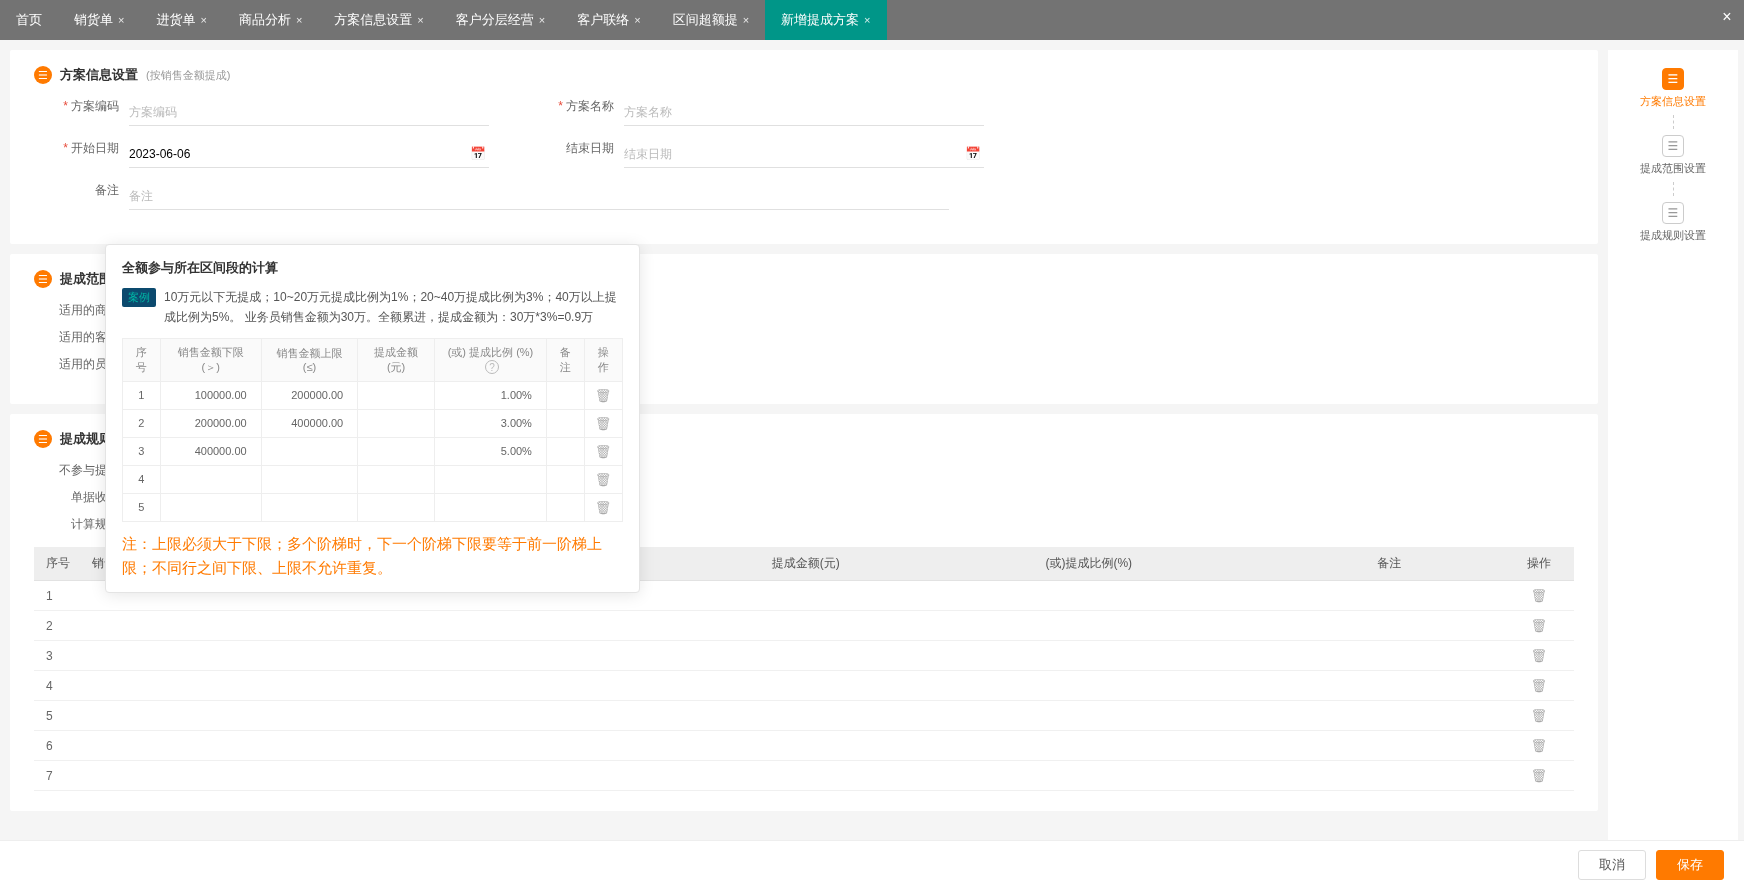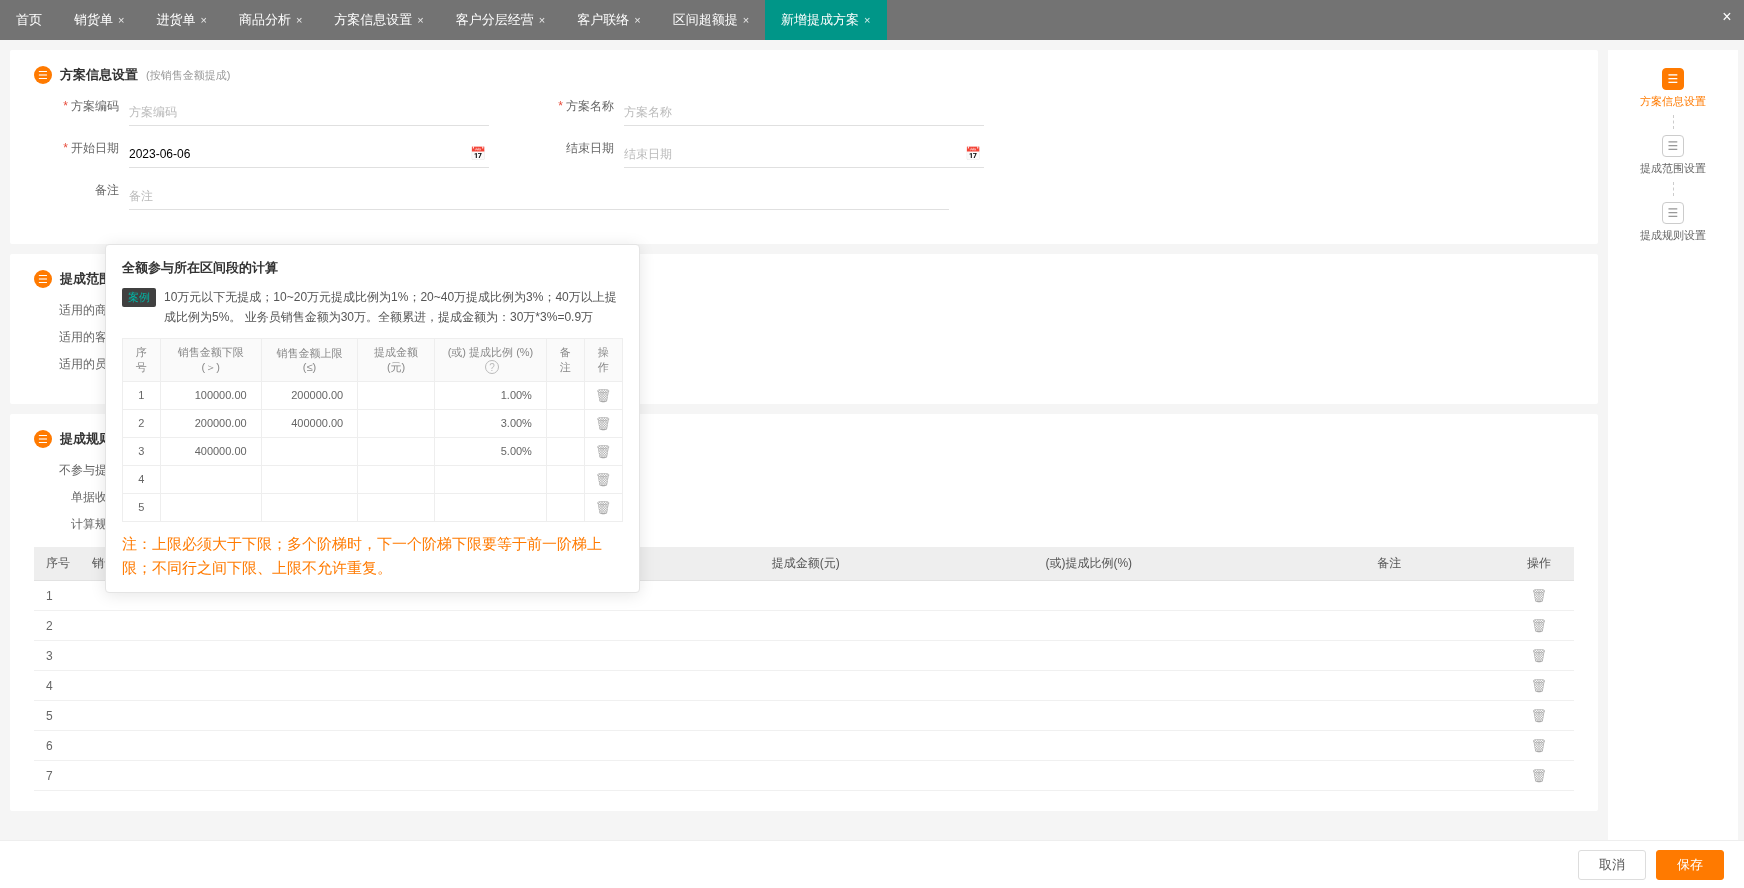--- a/index.html
+++ b/index.html
@@ -35,21 +35,21 @@
 .scope-label { width: 95px; text-align: right; padding-right: 10px; color: #666; }
 .radio-group { display: flex; gap: 18px; align-items: center; margin-left: 6px; }
 .radio-item { display: flex; align-items: center; gap: 4px; cursor: pointer; }
 .radiodot { width: 13px; height: 13px; border-radius: 50%; border: 1px solid #aaa; position: relative; display: inline-block; }
 .radiodot.checked { border-color: #ff7a00; }
 .radiodot.checked::after { content: ""; position: absolute; inset: 2px; border-radius: 50%; background: #ff7a00; }
 .help-icon { width: 14px; height: 14px; border-radius: 50%; border: 1px solid #bbb; color: #bbb; display: inline-flex; align-items: center; justify-content: center; font-size: 10px; margin-left: 3px; }
 .tooltip { position: absolute; left: 95px; top: -10px; width: 535px; background: #fff; border: 1px solid #e4e4e4; box-shadow: 0 2px 16px rgba(0,0,0,0.1); border-radius: 4px; padding: 14px 16px 12px 16px; z-index: 50; }
 .tooltip-title { font-weight: 600; font-size: 13px; margin-bottom: 10px; color: #333; }
 .example-row { display: flex; align-items: flex-start; gap: 8px; margin-bottom: 10px; }
-.example-tag { background: #404040; color: #00b5a5; padding: 2px 6px; border-radius: 2px; font-size: 11px; flex-shrink: 0; margin-top: 1px; }
+.example-tag { background: #0c4a6e; color: #00b5a5; padding: 2px 6px; border-radius: 2px; font-size: 11px; flex-shrink: 0; margin-top: 1px; }
 .example-text { font-size: 12px; color: #555; line-height: 1.7; }
 .mini-table { width: 100%; border-collapse: collapse; font-size: 11px; }
 .mini-table th, .mini-table td { border: 1px solid #eee; padding: 6px 8px; text-align: center; color: #666; }
 .mini-table th { background: #fafafa; font-weight: normal; color: #888; }
 .mini-table .num { text-align: right; padding-right: 14px; }
 .trash { color: #aaa; cursor: pointer; font-size: 13px; }
 .tooltip-note { color: #ff7a00; font-size: 15px; margin-top: 10px; line-height: 1.6; }
 .main-table { width: 100%; border-collapse: collapse; margin-top: 14px; font-size: 12px; }
 .main-table th { background: #eee; padding: 8px 10px; text-align: left; font-weight: normal; color: #555; border-bottom: 1px solid #e2e2e2; }
 .main-table th:first-child, .main-table td:first-child { width: 48px; padding-left: 12px; }

